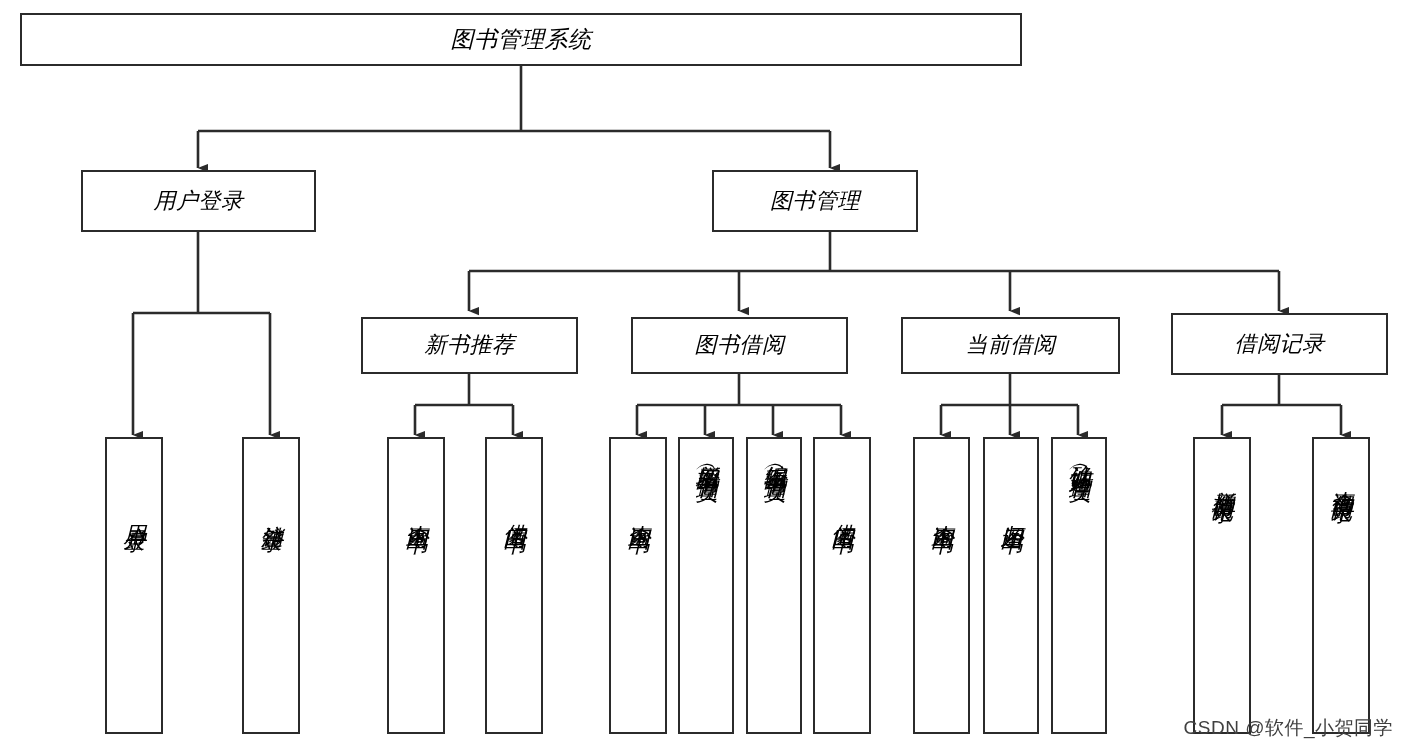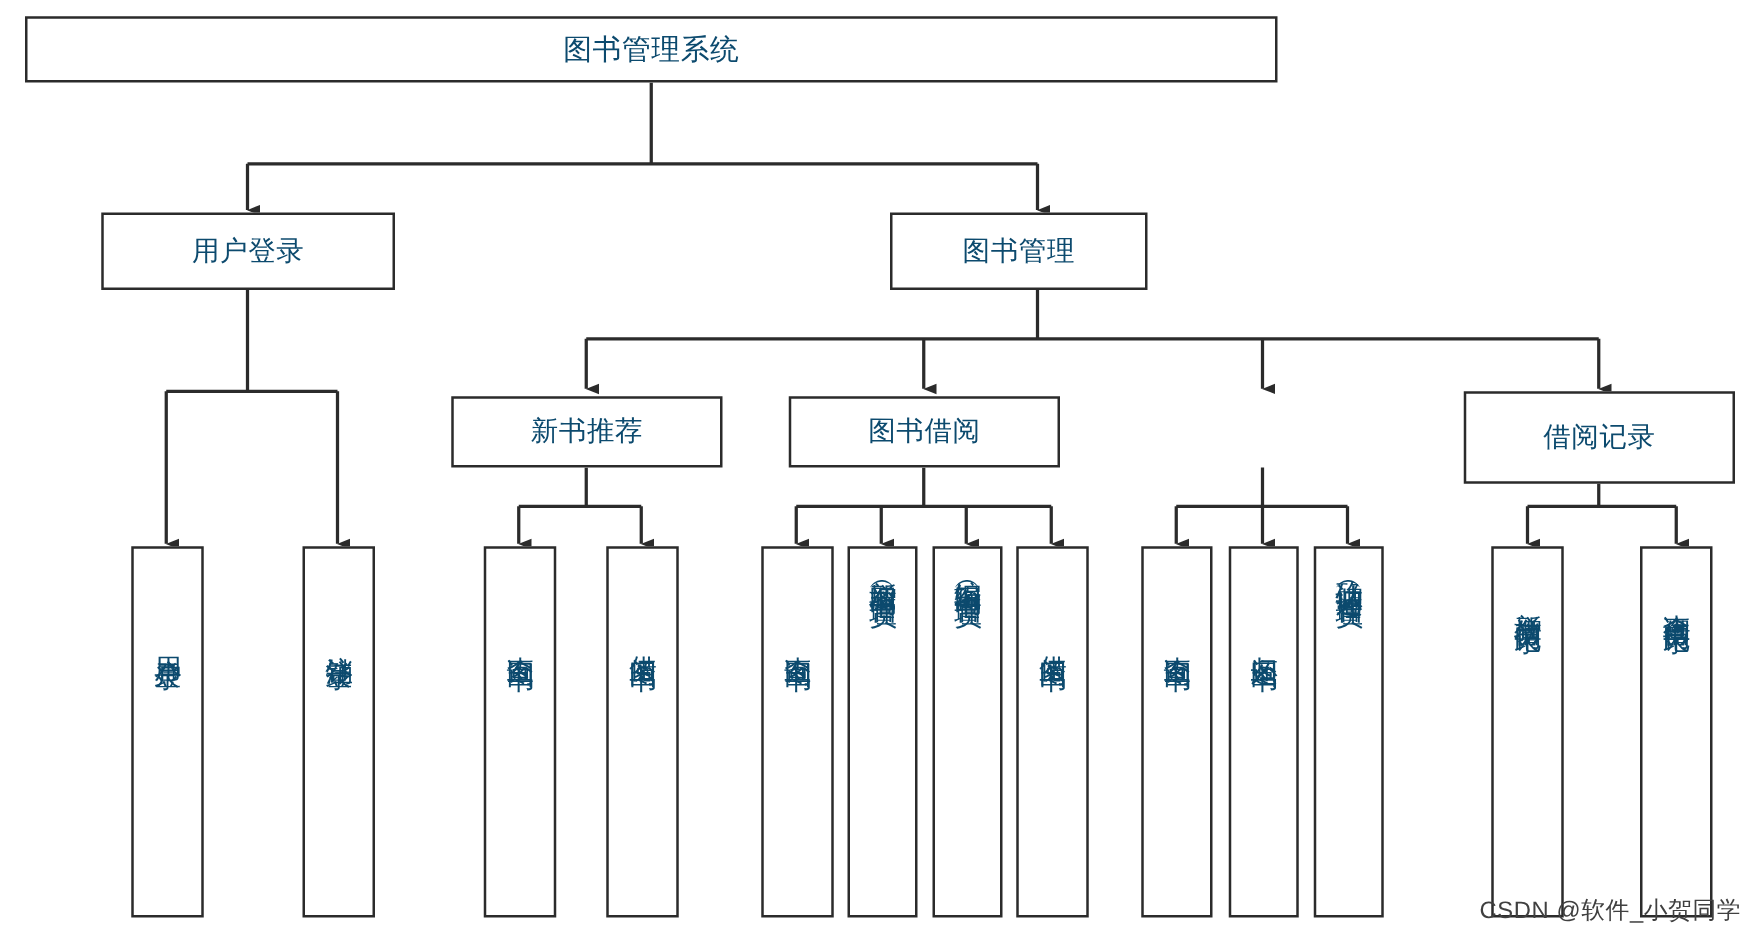--- a/index.html
+++ b/index.html
@@ -28,23 +28,24 @@
     position: absolute;
     box-sizing: border-box;
     border: 2.6px solid #2b2b2b;
     background: #ffffff;
     display: flex;
     align-items: center;
     justify-content: center;
     z-index: 3;
   }
   .node .label {
-    color: #0c4a6e;
+    color: #000000;
     letter-spacing: 0.5px;
     white-space: nowrap;
+    font-style: italic;
   }
   .node.horiz .label {
     font-size: 22px;
     line-height: 1.1;
   }
   .node.root .label {
     font-size: 23px;
   }
   .node.leaf {
     align-items: flex-start;
@@ -139,21 +140,24 @@
   <div class="node horiz" style="left:712px; top:170px; width:206px; height:62px;">
     <span class="label">图书管理</span>
   </div>
 
   <div class="node horiz" style="left:361px; top:317px; width:217px; height:57px;">
     <span class="label">新书推荐</span>
   </div>
   <div class="node horiz" style="left:631px; top:317px; width:217px; height:57px;">
     <span class="label">图书借阅</span>
   </div>
-  <div class="node horiz" style="left:1171px; top:313px; width:217px; height:74px;">
+  <div class="node horiz" style="left:901px; top:317px; width:219px; height:57px;">
+    <span class="label">当前借阅</span>
+  </div>
+  <div class="node horiz" style="left:1171px; top:313px; width:217px; height:62px;">
     <span class="label">借阅记录</span>
   </div>
 
   <div class="node leaf" style="left:105px; top:437px; width:58px; height:297px; padding-top:68px;">
     <span class="label">用户登录</span>
   </div>
   <div class="node leaf" style="left:242px; top:437px; width:58px; height:297px; padding-top:68px;">
     <span class="label">注销登录</span>
   </div>
 

